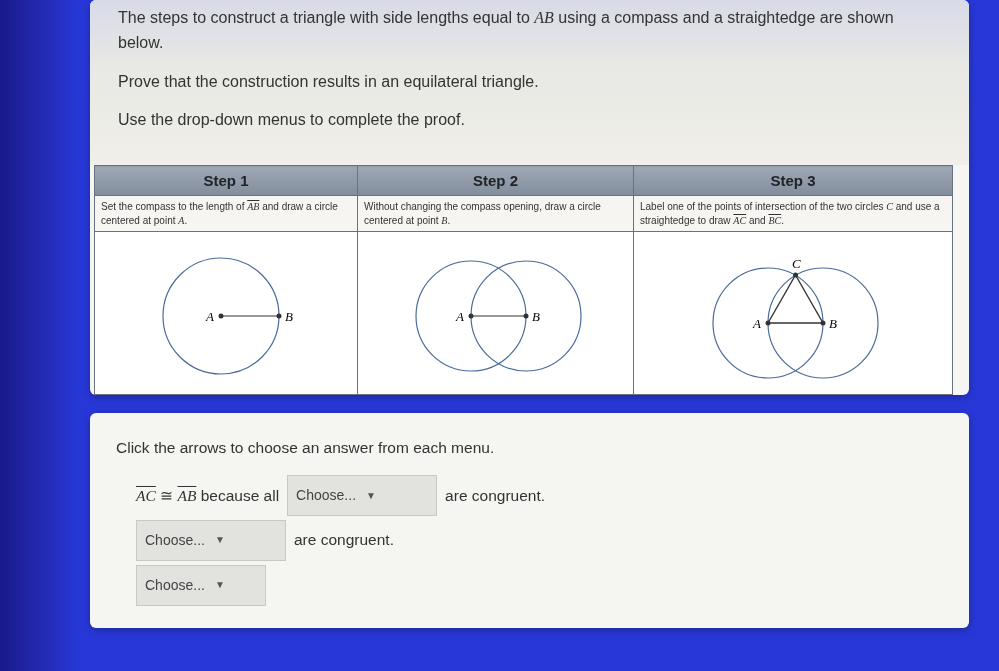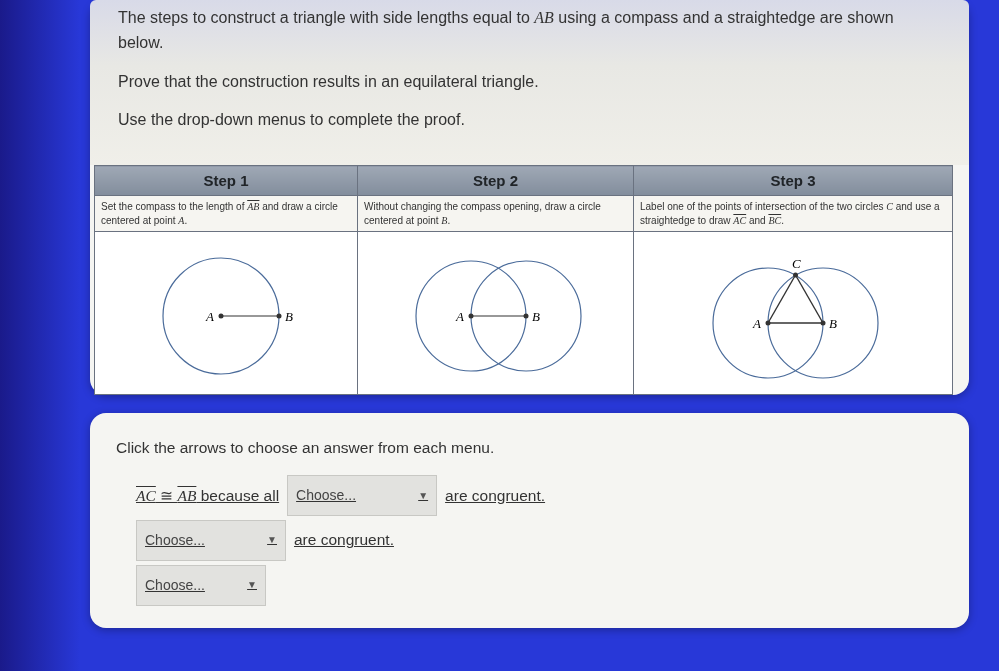--- a/index.html
+++ b/index.html
@@ -7,21 +7,21 @@
     font-family: Arial, Helvetica, sans-serif;
     background: linear-gradient(90deg, #1a1a8a 0%, #2838d8 8%, #2838d8 100%);
     width: 999px;
     height: 671px;
     overflow: hidden;
     color: #333;
   }
   .card {
     background: #f5f5f2;
     margin: 0 30px 18px 90px;
-    border-radius: 16px;
+    border-radius: 6px;
     box-shadow: 0 2px 8px rgba(0,0,0,0.3);
   }
   .intro {
     padding: 6px 28px 18px 28px;
     background: linear-gradient(180deg, #d8dae8 0%, #e8e8e4 40%, #f0efe9 100%);
     border-radius: 6px 6px 0 0;
     font-size: 16px;
     line-height: 1.55;
   }
   .intro p { margin-bottom: 14px; }
@@ -59,25 +59,24 @@
   }
   td.fig svg { display: block; margin: 6px auto; }
 
   .answer-card {
     padding: 18px 26px 18px 26px;
     font-size: 15.5px;
     line-height: 2.2;
   }
   .answer-card .prompt-line { margin-bottom: 10px; }
   .row { display: flex; align-items: center; gap: 8px; flex-wrap: wrap; margin: 4px 0;}
-  .indent { margin-left: 20px; text-decoration: underline; }
+  .indent { margin-left: 20px; }
   .dropdown {
     display: inline-flex;
     align-items: center;
-    justify-content: space-between;
     background: #e2e2df;
     border: 1px solid #c8c8c4;
     padding: 4px 8px;
     min-width: 150px;
     font-size: 14px;
     color: #444;
     cursor: pointer;
   }
   .dropdown.small { min-width: 130px; }
   .caret {

